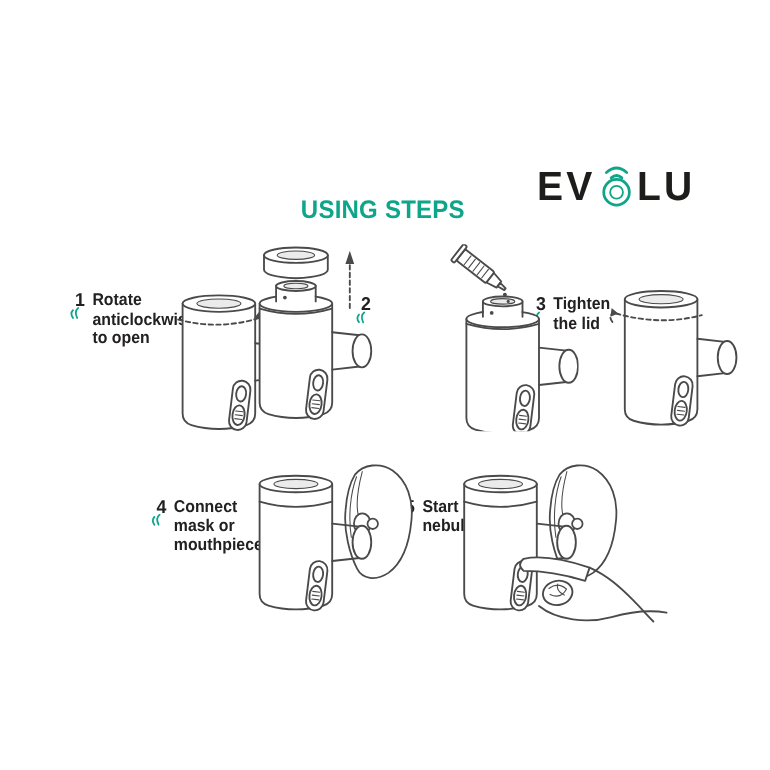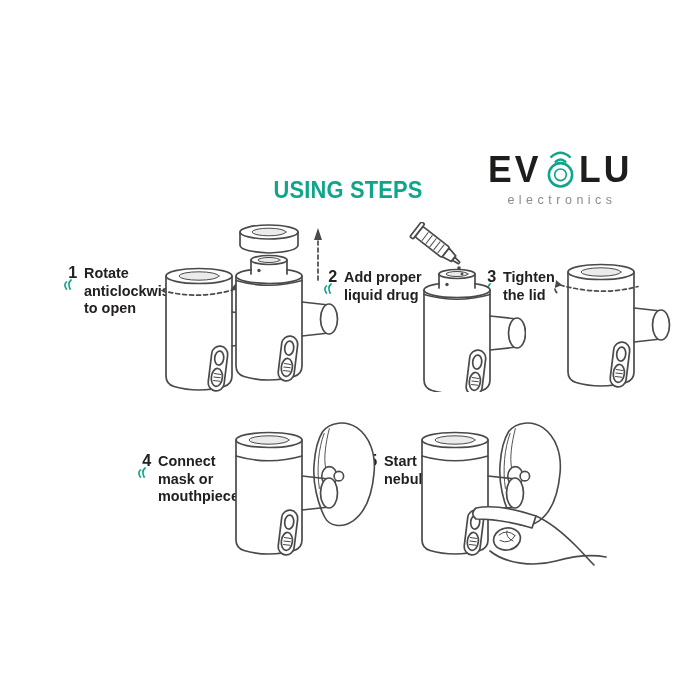--- a/index.html
+++ b/index.html
@@ -102,21 +102,20 @@
     <div class="logo-row">
       <span class="logo-txt">EV</span>
       <svg class="logo-o" viewBox="0 0 34 44">
         <path class="tealstroke" d="M7.5,11 Q17,2.5 26.5,11"></path>
         <path class="tealstroke" d="M12,16 Q17,11.5 22,16"></path>
         <circle class="tealstroke" cx="17" cy="29.5" r="12"></circle>
         <circle class="tealthin" cx="17" cy="29.5" r="6"></circle>
       </svg>
       <span class="logo-txt">LU</span>
     </div>
-    <div class="tagline">electronics</div>
   </div>
 
   <h1 class="title">USING STEPS</h1>
 
   <div class="step" style="left:68px;top:264px;">
     <span class="num">1<svg class="swoosh" viewBox="0 0 11 12">
           <path class="tealthin" d="M8,1 Q4,4 7,10"></path>
           <path class="tealthin" d="M3,3 Q0,6 3,10"></path>
         </svg></span>
     <span class="lines">
@@ -124,24 +123,20 @@
         <span>anticlockwise</span>
         <span>to open</span>
     </span>
   </div>
 
   <div class="step" style="left:328px;top:268px;">
     <span class="num">2<svg class="swoosh" viewBox="0 0 11 12">
           <path class="tealthin" d="M8,1 Q4,4 7,10"></path>
           <path class="tealthin" d="M3,3 Q0,6 3,10"></path>
         </svg></span>
-    <span class="lines">
-      <span>Add proper</span>
-        <span>liquid drug</span>
-    </span>
   </div>
 
   <div class="step" style="left:487px;top:268px;">
     <span class="num">3<svg class="swoosh" viewBox="0 0 11 12">
           <path class="tealthin" d="M8,1 Q4,4 7,10"></path>
           <path class="tealthin" d="M3,3 Q0,6 3,10"></path>
         </svg></span>
     <span class="lines">
       <span>Tighten</span>
         <span>the lid</span>

